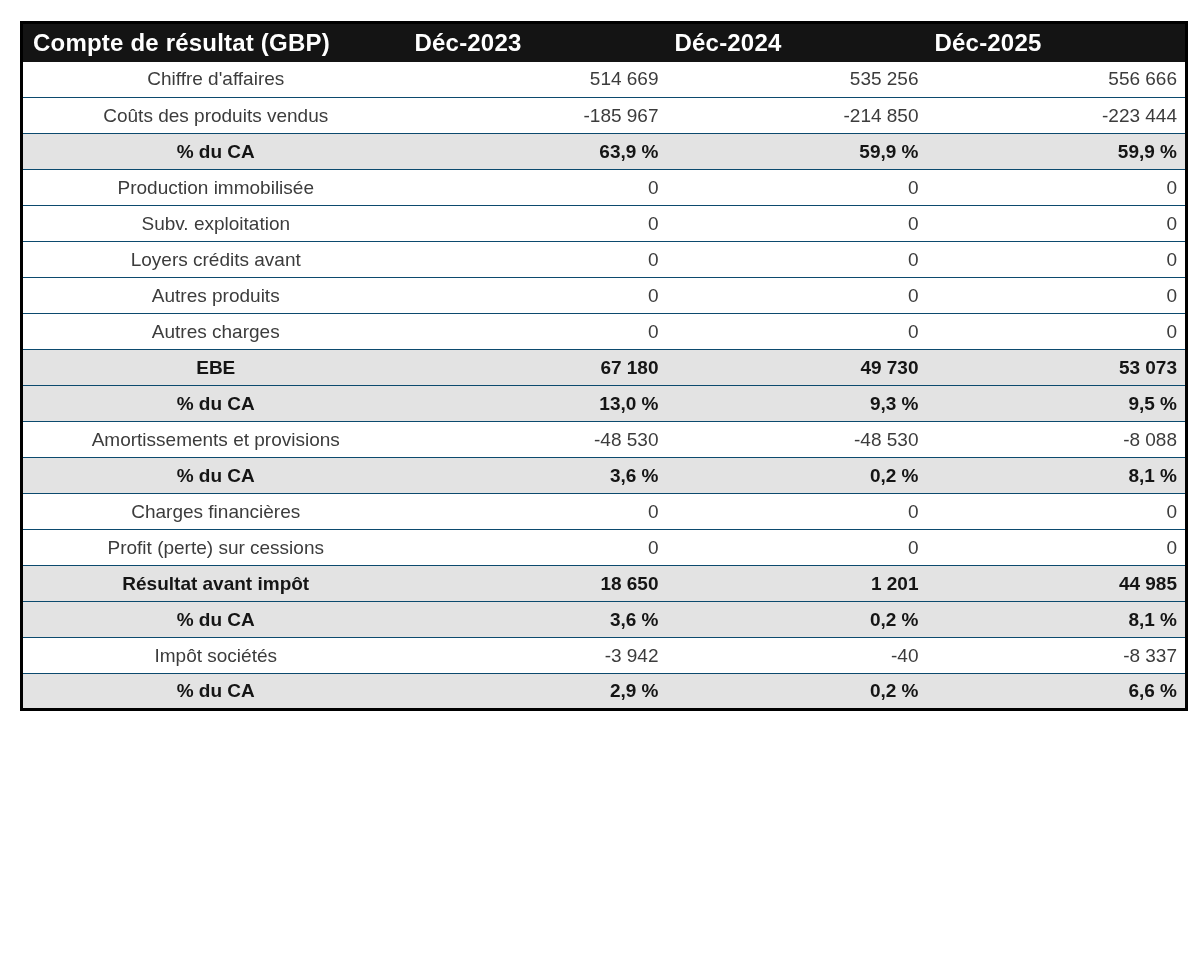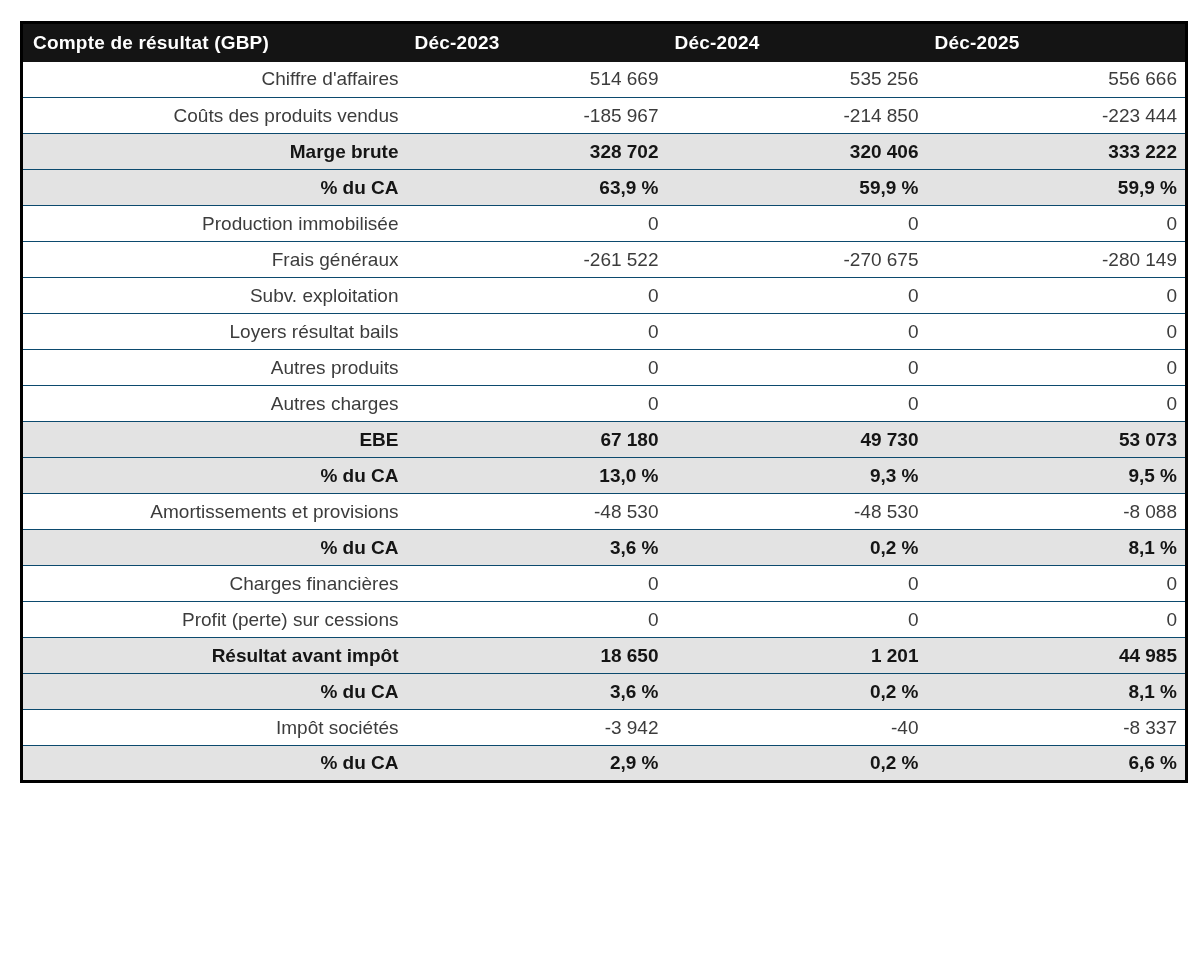--- a/index.html
+++ b/index.html
@@ -17,21 +17,21 @@
     border-collapse: collapse;
     border: 3px solid #000000;
     table-layout: fixed;
   }
   col.label-col { width: 385px; }
   col.value-col { width: 260px; }
 
   thead th {
     background: #141414;
     color: #ffffff;
-    font-size: 19px;
+    font-size: 24px;
     font-weight: 700;
     height: 39px;
     padding: 0 8px;
     white-space: nowrap;
     letter-spacing: 0.2px;
   }
   thead th.title-cell { text-align: left; padding-left: 10px; }
   thead th.col-cell   { text-align: left; }
 
   tbody td {
@@ -42,21 +42,21 @@
   }
   tbody tr { border-top: 1px solid #0c4a6e; }
   tbody tr:first-child { border-top: none; }
 
   tbody tr.plain { background: #ffffff; }
   tbody tr.plain td { color: #3c3c3c; font-weight: 400; }
 
   tbody tr.subtotal { background: #e3e3e3; }
   tbody tr.subtotal td { color: #151515; font-weight: 700; }
 
-  td.label-cell { text-align: right; padding-left: 10px; overflow: hidden; }
+  td.label-cell { text-align: center; padding-left: 10px; overflow: hidden; }
   td.value-cell { text-align: right; }
 </style>
 </head>
 <body>
 
 <div class="page">
   <table class="income-statement">
     <colgroup>
       <col class="label-col">
       <col class="value-col">
@@ -80,51 +80,39 @@
           <td class="value-cell">535 256</td>
           <td class="value-cell">556 666</td>
         </tr>
         <tr class="plain">
           <td class="label-cell">Coûts des produits vendus</td>
           <td class="value-cell">-185 967</td>
           <td class="value-cell">-214 850</td>
           <td class="value-cell">-223 444</td>
         </tr>
         <tr class="subtotal">
-          <td class="label-cell">Marge brute</td>
-          <td class="value-cell">328 702</td>
-          <td class="value-cell">320 406</td>
-          <td class="value-cell">333 222</td>
-        </tr>
-        <tr class="subtotal">
           <td class="label-cell">% du CA</td>
           <td class="value-cell">63,9 %</td>
           <td class="value-cell">59,9 %</td>
           <td class="value-cell">59,9 %</td>
         </tr>
         <tr class="plain">
           <td class="label-cell">Production immobilisée</td>
           <td class="value-cell">0</td>
           <td class="value-cell">0</td>
           <td class="value-cell">0</td>
         </tr>
         <tr class="plain">
-          <td class="label-cell">Frais généraux</td>
-          <td class="value-cell">-261 522</td>
-          <td class="value-cell">-270 675</td>
-          <td class="value-cell">-280 149</td>
-        </tr>
-        <tr class="plain">
           <td class="label-cell">Subv. exploitation</td>
           <td class="value-cell">0</td>
           <td class="value-cell">0</td>
           <td class="value-cell">0</td>
         </tr>
         <tr class="plain">
-          <td class="label-cell">Loyers résultat bails</td>
+          <td class="label-cell">Loyers crédits avant</td>
           <td class="value-cell">0</td>
           <td class="value-cell">0</td>
           <td class="value-cell">0</td>
         </tr>
         <tr class="plain">
           <td class="label-cell">Autres produits</td>
           <td class="value-cell">0</td>
           <td class="value-cell">0</td>
           <td class="value-cell">0</td>
         </tr>

